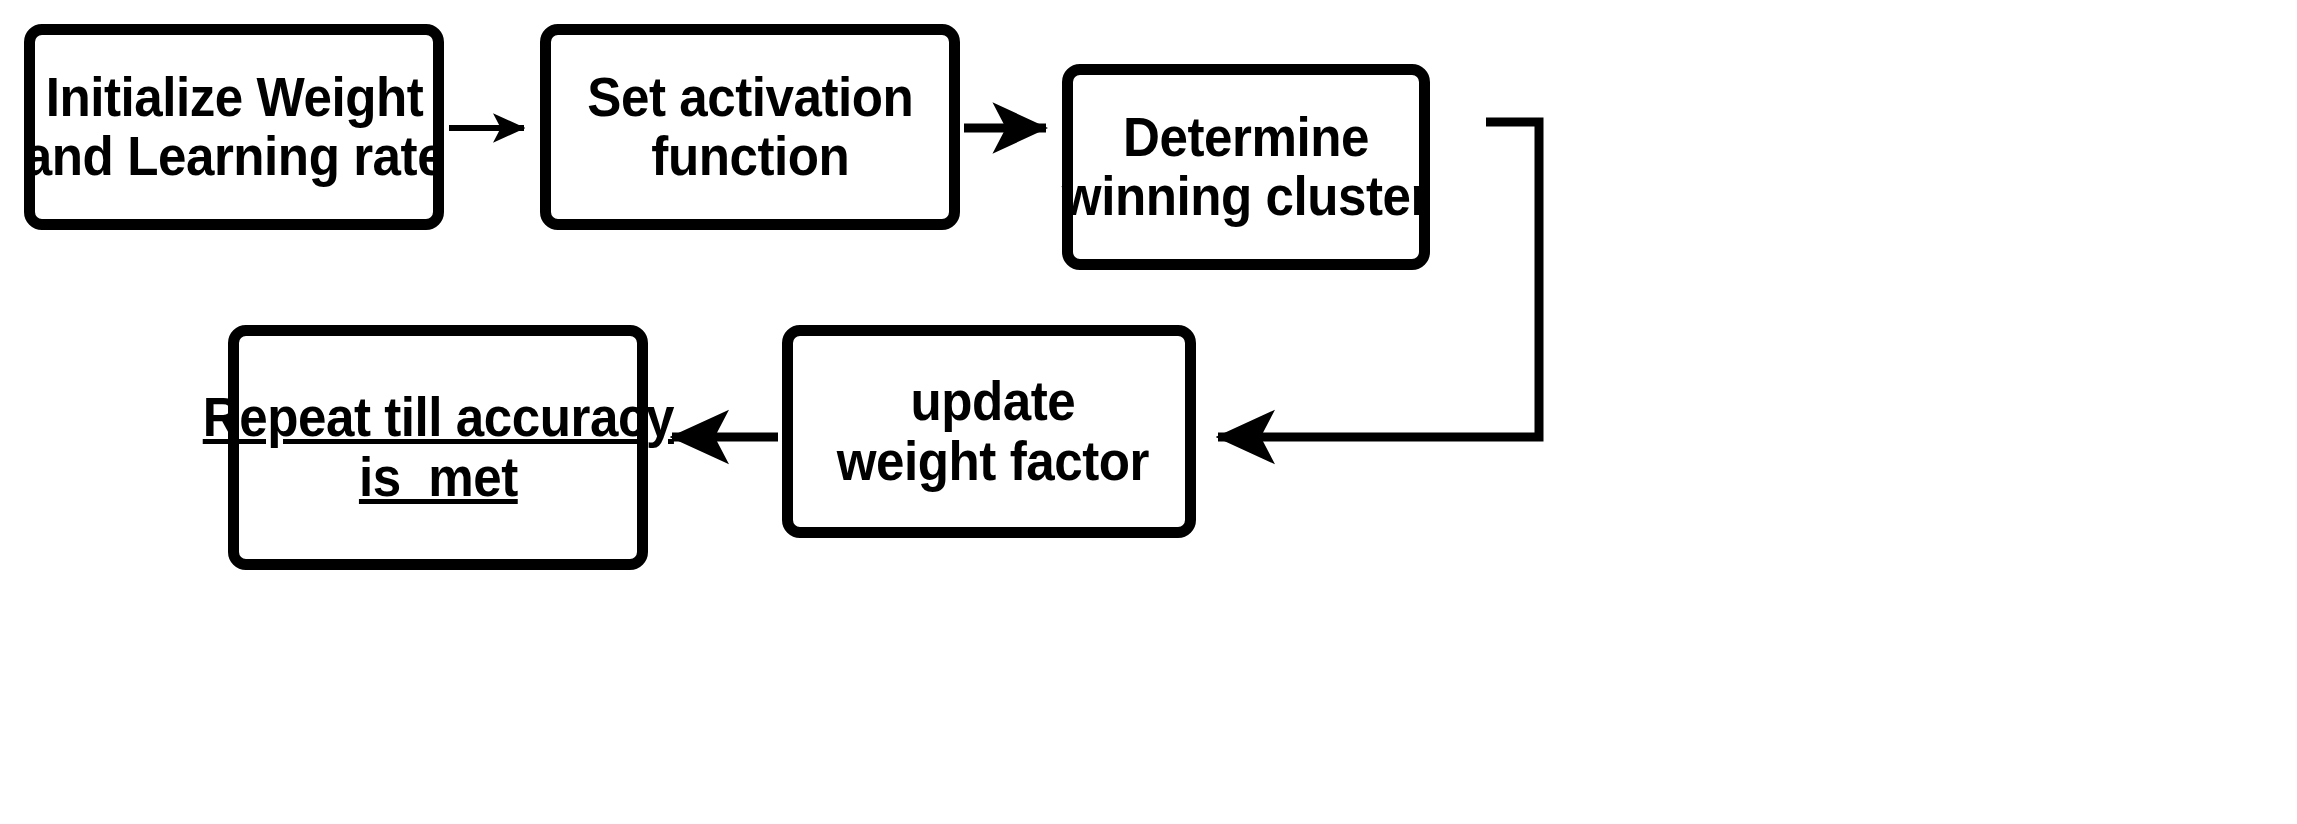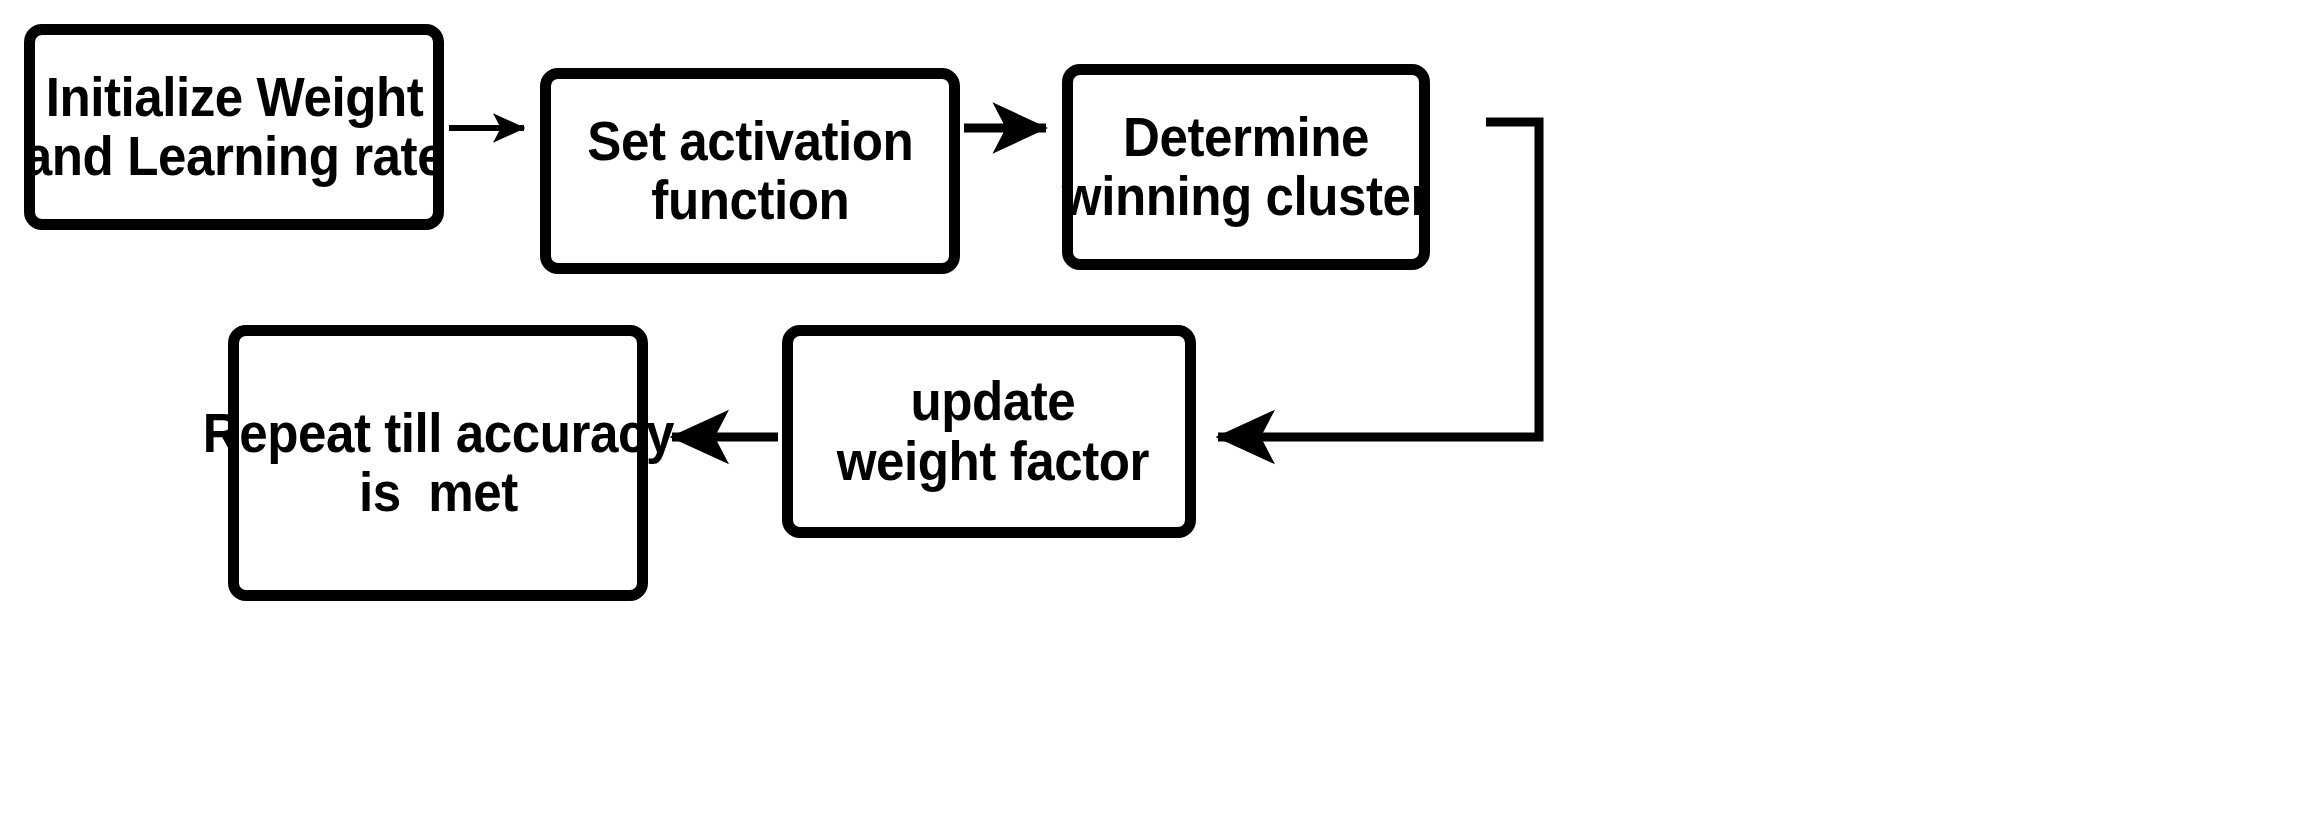--- a/index.html
+++ b/index.html
@@ -41,23 +41,23 @@
   .edge-layer {
     position: absolute;
     left: 0;
     top: 0;
     width: 2297px;
     height: 824px;
     pointer-events: none;
   }
   
   #node-init      { left: 24px;   top: 24px;  width: 420px; height: 206px; }
-  #node-activation{ left: 540px;  top: 24px;  width: 420px; height: 206px; margin-top: 44px; }
+  #node-activation{ left: 540px;  top: 24px;  width: 420px; height: 206px; }
   #node-determine { left: 1062px; top: 40px;  width: 368px; height: 206px; margin-top: 24px; }
-  #node-repeat    { left: 228px;  top: 325px; width: 420px; height: 276px; }
+  #node-repeat    { left: 228px;  top: 325px; width: 420px; height: 245px; text-decoration: underline; }
   #node-update    { left: 782px;  top: 325px; width: 414px; height: 213px; padding-left: 8px; }
 </style>
 </head>
 <body>
 
 <div id="flowchart-root">
 
   <svg class="edge-layer" viewBox="0 0 2297 824" width="2297" height="824" xmlns="http://www.w3.org/2000/svg">
     <defs>
       <marker id="arrow-right" viewBox="0 0 10 10" refX="9.6" refY="5" markerWidth="5.4" markerHeight="5.4" orient="auto-start-reverse">

